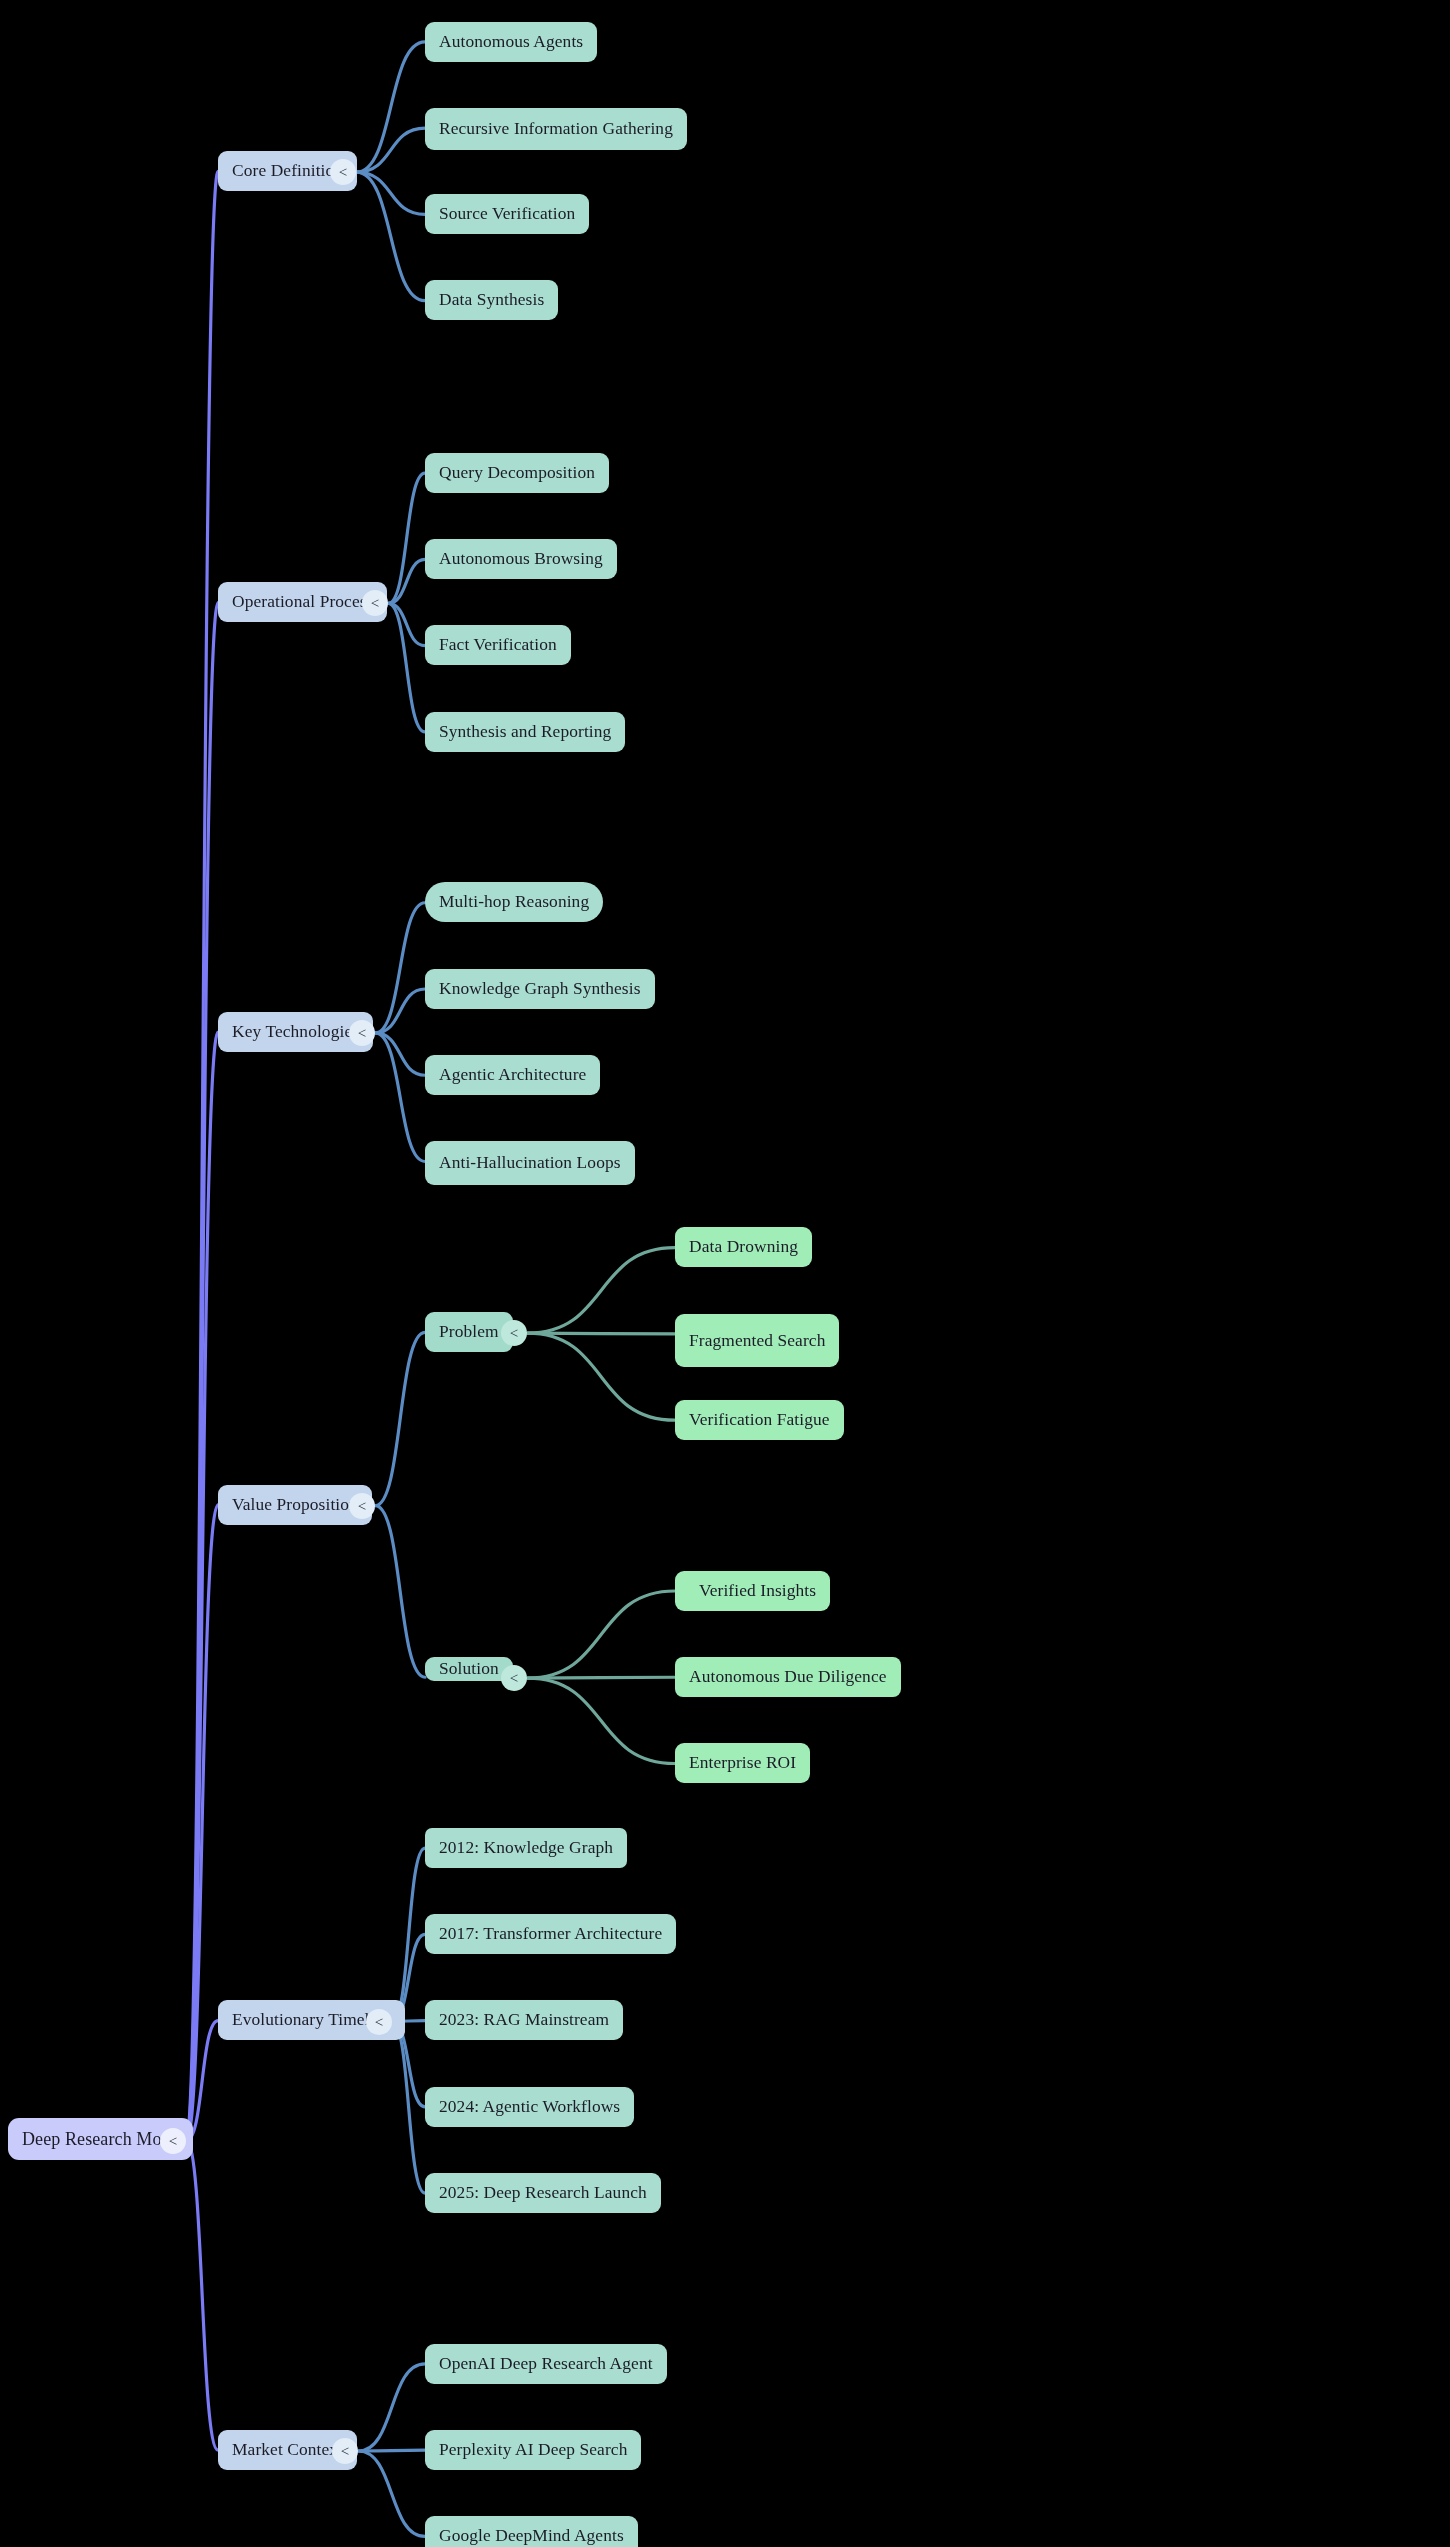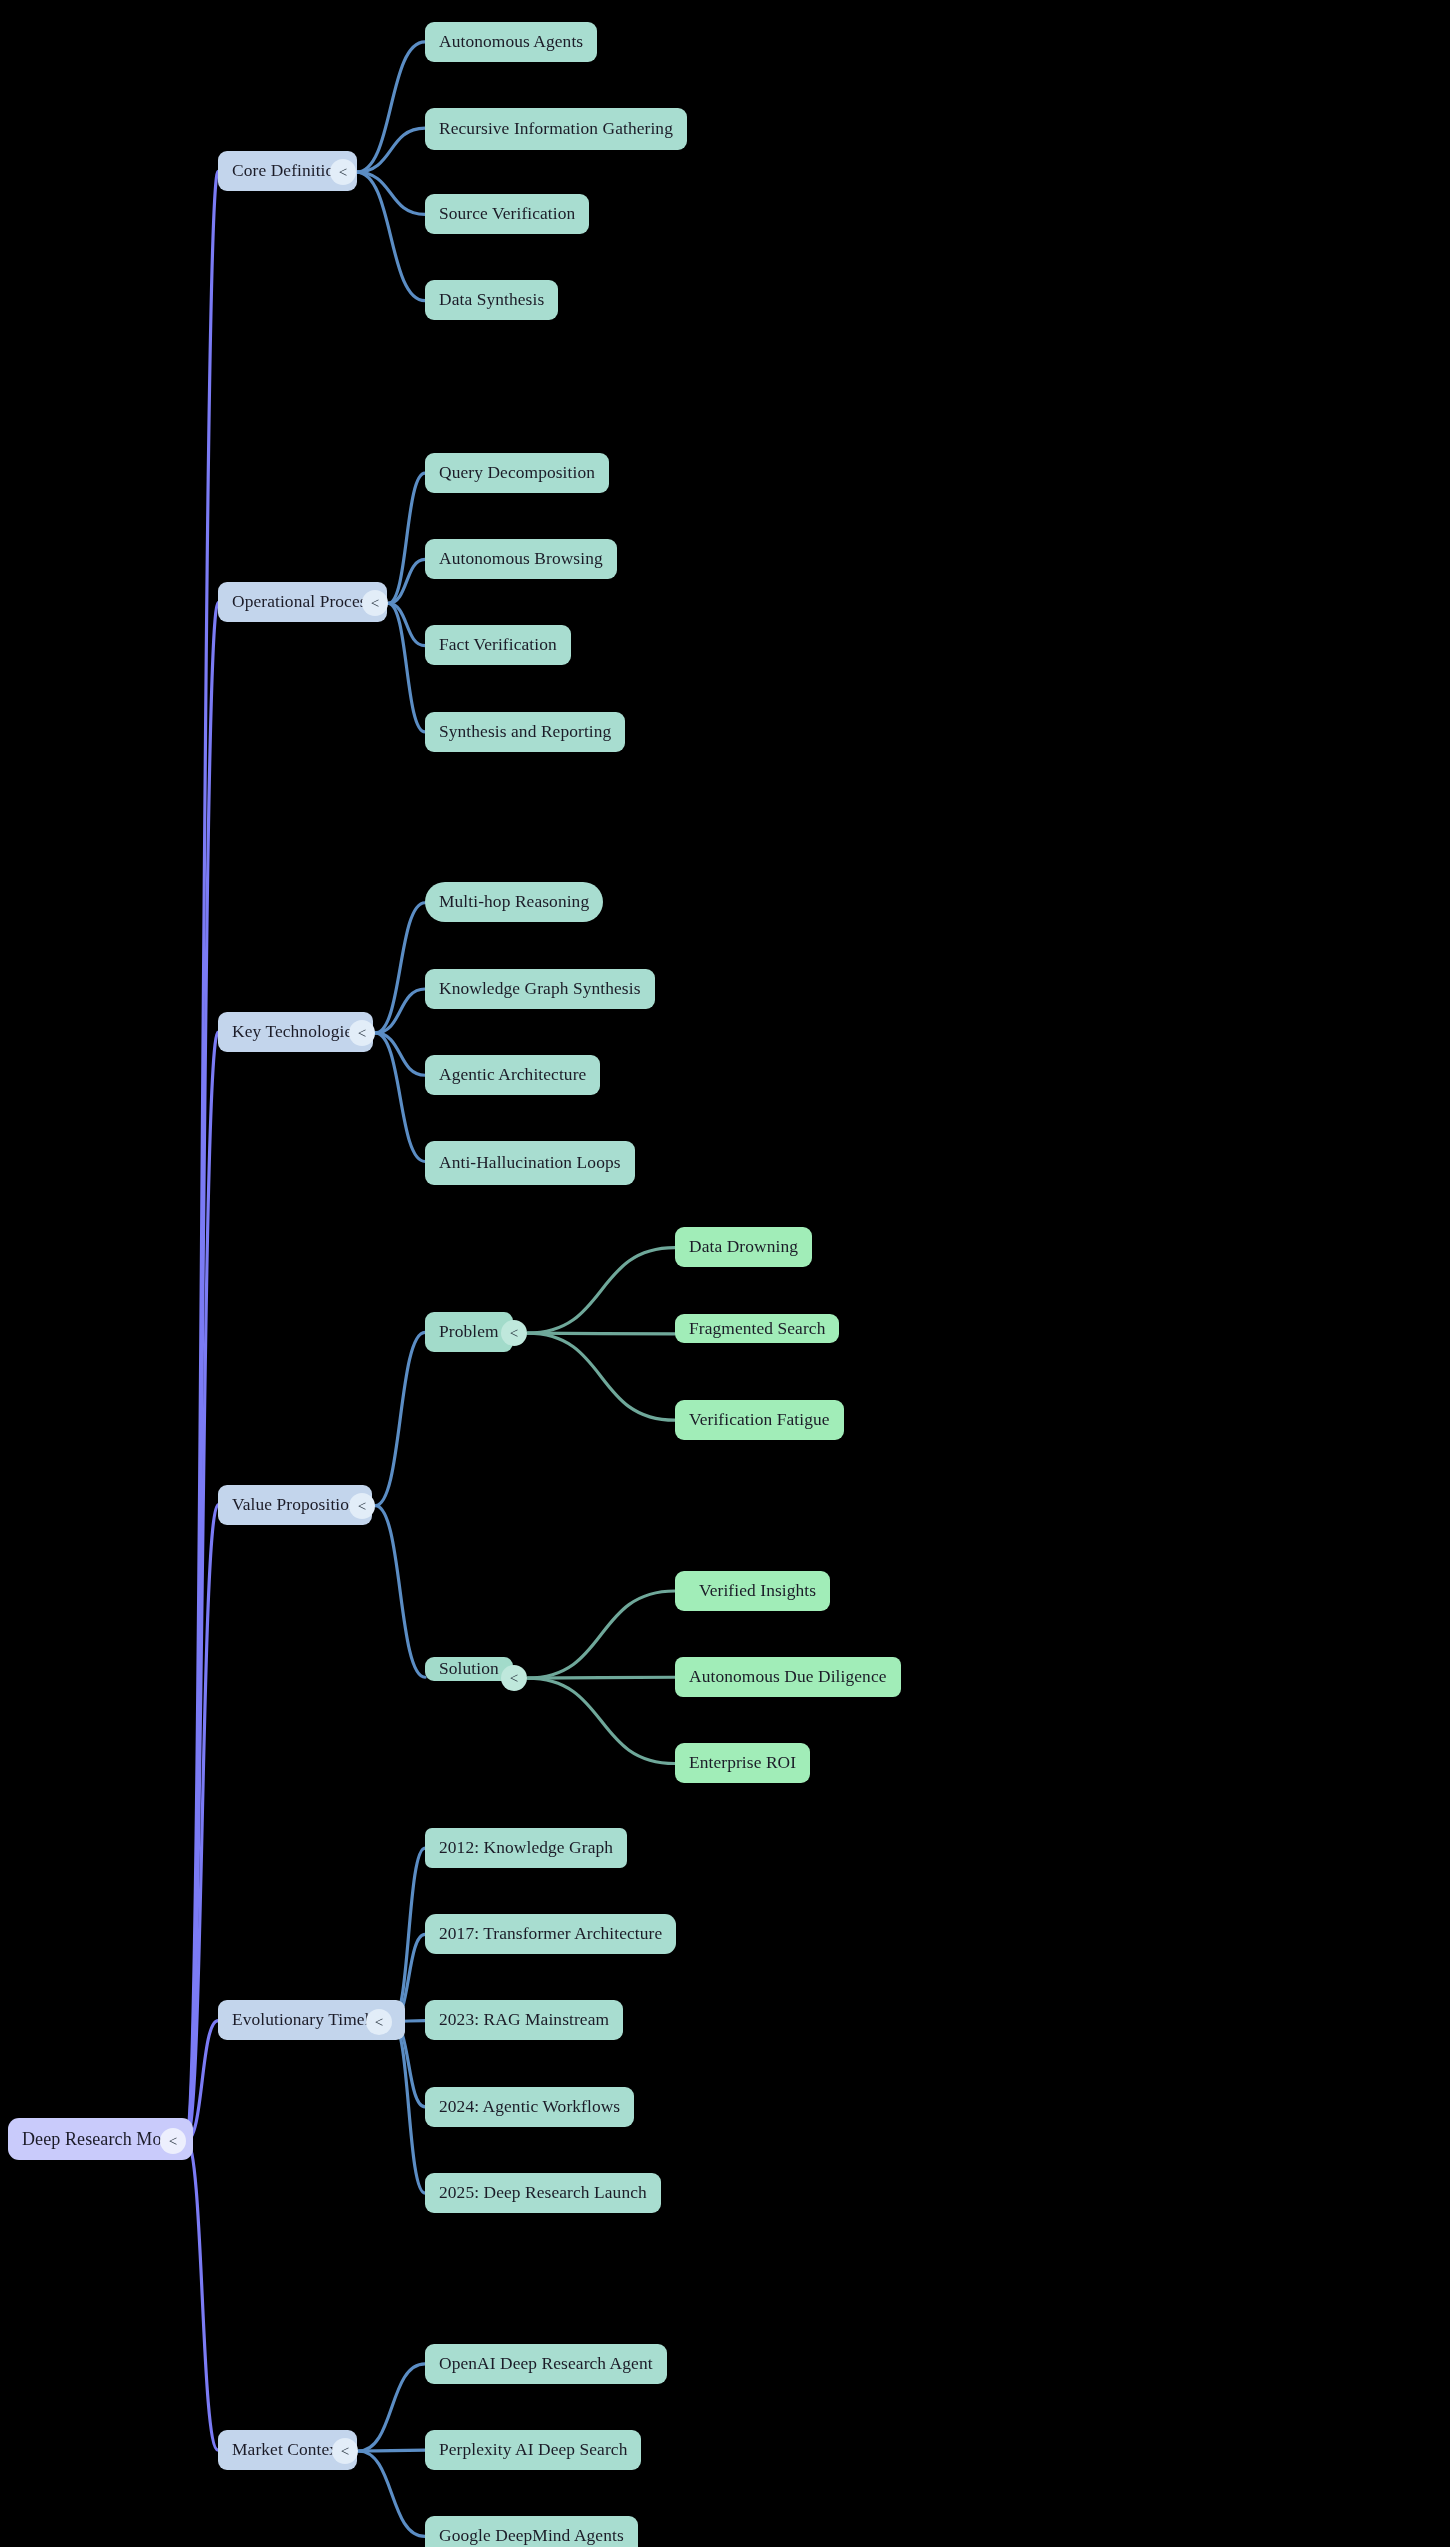--- a/index.html
+++ b/index.html
@@ -194,21 +194,21 @@
   <div class="node lvl2mid" style="left: 425px; top: 1312px; height: 40px;">
     <span>Problem</span>
   </div>
   <div class="toggle t-green" style="left: 501px; top: 1320px;">
     <span>&lt;</span>
   </div>
 
   <div class="node lvl3" style="left: 675px; top: 1227px; height: 40px;">
     <span>Data Drowning</span>
   </div>
-  <div class="node lvl3" style="left: 675px; top: 1314px; height: 29px; justify-content: flex-end;">
+  <div class="node lvl3" style="left: 675px; top: 1314px; height: 53px; justify-content: flex-end;">
     <span>Fragmented Search</span>
   </div>
   <div class="node lvl3" style="left: 675px; top: 1400px; height: 40px;">
     <span>Verification Fatigue</span>
   </div>
 
   <div class="node lvl2mid" style="left: 425px; top: 1657px; height: 24px;">
     <span>Solution</span>
   </div>
   <div class="toggle t-green" style="left: 501px; top: 1665px;">
@@ -228,21 +228,21 @@
   <div class="node lvl1" style="left: 218px; top: 2000px; height: 40px;">
     <span>Evolutionary Timeline</span>
   </div>
   <div class="toggle t-blue" style="left: 366px; top: 2009px;">
     <span>&lt;</span>
   </div>
 
   <div class="node lvl2" style="left: 425px; top: 1828px; height: 40px; border-radius: 7px;">
     <span>2012: Knowledge Graph</span>
   </div>
-  <div class="node lvl2" style="left: 425px; top: 1914px; height: 40px; border-radius: 11px;">
+  <div class="node lvl2" style="left: 425px; top: 1914px; height: 40px;">
     <span>2017: Transformer Architecture</span>
   </div>
   <div class="node lvl2" style="left: 425px; top: 2000px; height: 40px;">
     <span>2023: RAG Mainstream</span>
   </div>
   <div class="node lvl2" style="left: 425px; top: 2087px; height: 40px;">
     <span>2024: Agentic Workflows</span>
   </div>
   <div class="node lvl2" style="left: 425px; top: 2173px; height: 40px;">
     <span>2025: Deep Research Launch</span>

